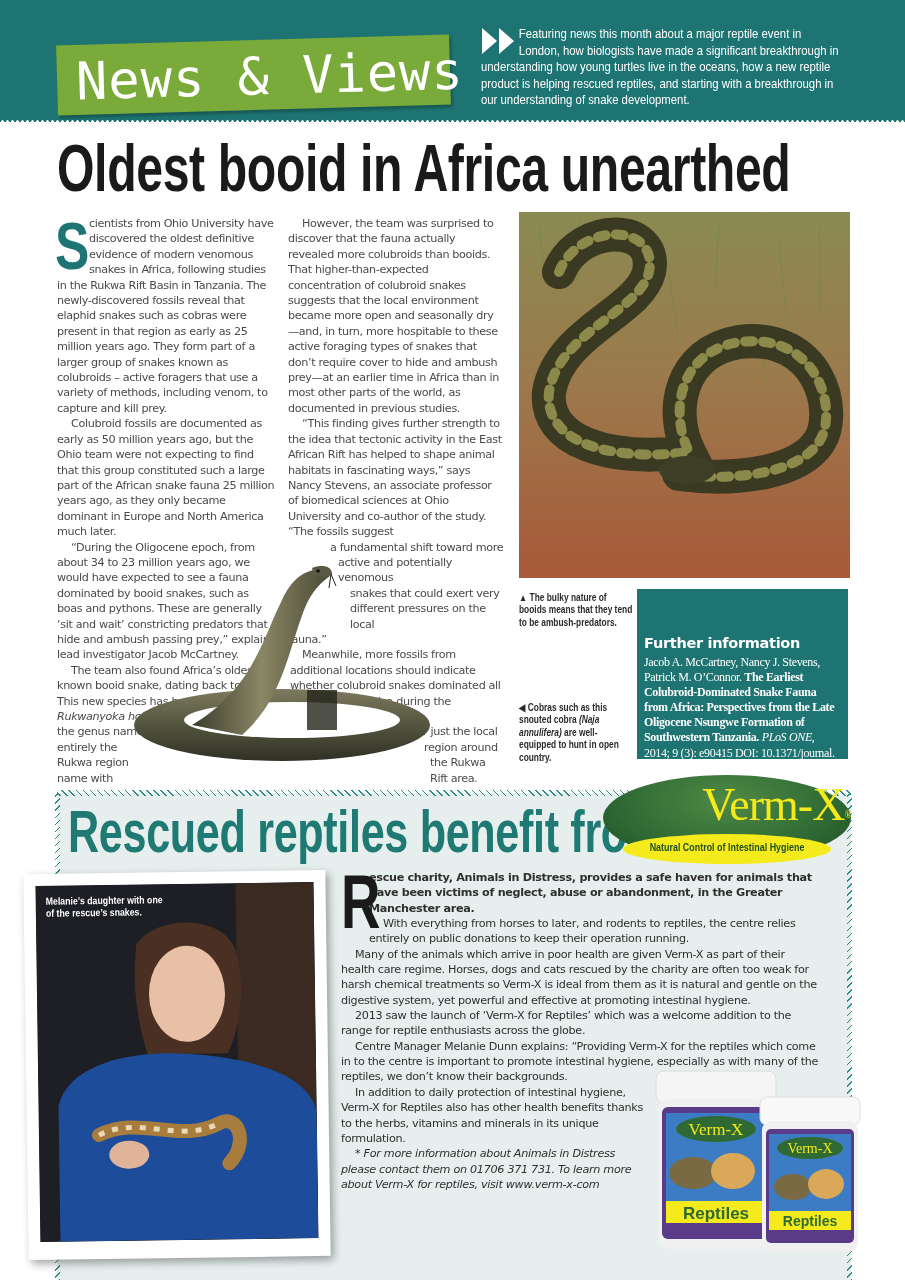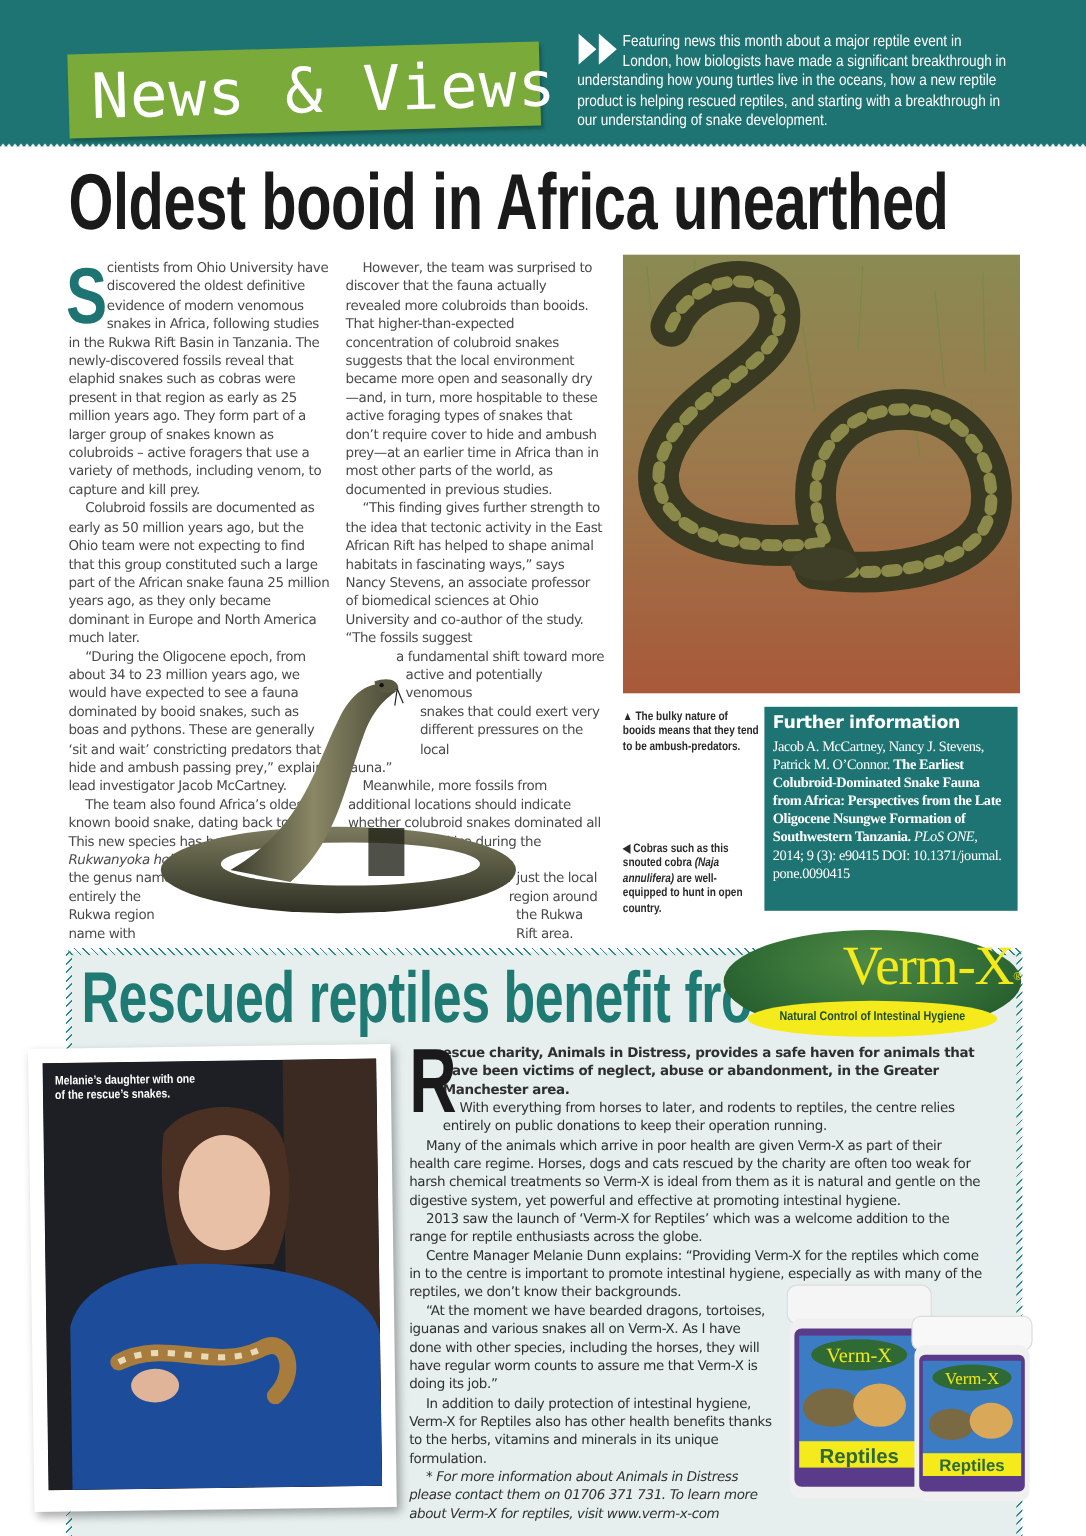--- a/index.html
+++ b/index.html
@@ -41,21 +41,21 @@
 
   
   .caption { position: absolute; font-family: "Liberation Sans", sans-serif; font-weight: bold; font-size: 10.2px; line-height: 12.4px; color: #2a2a2a;
     transform: scaleX(0.82); transform-origin: left top; width: 140px; }
   .cap1 { left: 519px; top: 592px; }
   .cap2 { left: 519px; top: 702px; }
   .cap-arrow { font-size: 10px; margin-right: 3px; }
 
   
   .info-box { position: absolute; left: 637px; top: 589px; width: 211px; height: 170px; background: #1e7472; padding: 5px 7px; color: #ffffff; }
-  .info-title { font-family: "DejaVu Sans", sans-serif; font-weight: bold; font-size: 14.5px; line-height: 19px; margin-bottom: 2px; letter-spacing: -0.3px; }
+  .info-title { font-family: "DejaVu Sans", sans-serif; font-weight: bold; font-size: 14.5px; line-height: 19px; margin-bottom: 2px; letter-spacing: -0.3px; margin-top: 40px; }
   .info-body { font-family: Liberation Serif, serif; font-size: 12px; line-height: 15.1px; letter-spacing: -0.35px; }
   .info-body b { font-weight: bold; }
 
   
   .sec2 { position: absolute; left: 57px; top: 793px; width: 794px; height: 500px; background: #e6efee; }
   .sec2-border-top { position: absolute; left: 57px; top: 790px; width: 794px; height: 6px;
     background: repeating-linear-gradient(45deg, transparent 0 2px, #2a8a86 2px 3px, transparent 3px 5px); }
   .sec2-border-l { position: absolute; left: 55px; top: 793px; width: 5px; height: 487px;
     background: repeating-linear-gradient(135deg, transparent 0 2px, #2a8a86 2px 3px, transparent 3px 5px); }
   .sec2-border-r { position: absolute; left: 847px; top: 793px; width: 5px; height: 487px;
@@ -258,21 +258,20 @@
 </div>
 
 <div class="sec2-body">
   <span class="dropcap-r">R</span>
   <p class="noind">escue charity, Animals in Distress, provides a safe haven for animals that have been victims of neglect, abuse or abandonment, in the Greater Manchester area.</p>
   <p>With everything from horses to later, and rodents to reptiles, the centre relies entirely on public donations to keep their operation running.</p>
   <p>Many of the animals which arrive in poor health are given Verm-X as part of their health care regime. Horses, dogs and cats rescued by the charity are often too weak for harsh chemical treatments so Verm-X is ideal from them as it is natural and gentle on the digestive system, yet powerful and effective at promoting intestinal hygiene.</p>
   <p>2013 saw the launch of ‘Verm-X for Reptiles’ which was a welcome addition to the range for reptile enthusiasts across the globe.</p>
   <p>Centre Manager Melanie Dunn explains: “Providing Verm-X for the reptiles which come in to the centre is important to promote intestinal hygiene, especially as with many of the reptiles, we don’t know their backgrounds.</p>
   <div class="narrow">
-    <p>“At the moment we have bearded dragons, tortoises, iguanas and various snakes all on Verm-X. As I have done with other species, including the horses, they will have regular worm counts to assure me that Verm-X is doing its job.”</p>
     <p>In addition to daily protection of intestinal hygiene, Verm-X for Reptiles also has other health benefits thanks to the herbs, vitamins and minerals in its unique formulation.</p>
     <p><em>* For more information about Animals in Distress please contact them on 01706 371 731. To learn more about Verm-X for reptiles, visit www.verm-x-com</em></p>
   </div>
 </div>
 
 <svg class="tubs" viewBox="0 0 220 195">
 
   <rect x="8" y="8" width="120" height="32" rx="8" fill="#f5f5f5" stroke="#dcdcdc"></rect>
   <rect x="10" y="36" width="116" height="150" rx="10" fill="#f0f0f0"></rect>
   <rect x="14" y="44" width="108" height="132" rx="6" fill="#5a3b8a"></rect>

